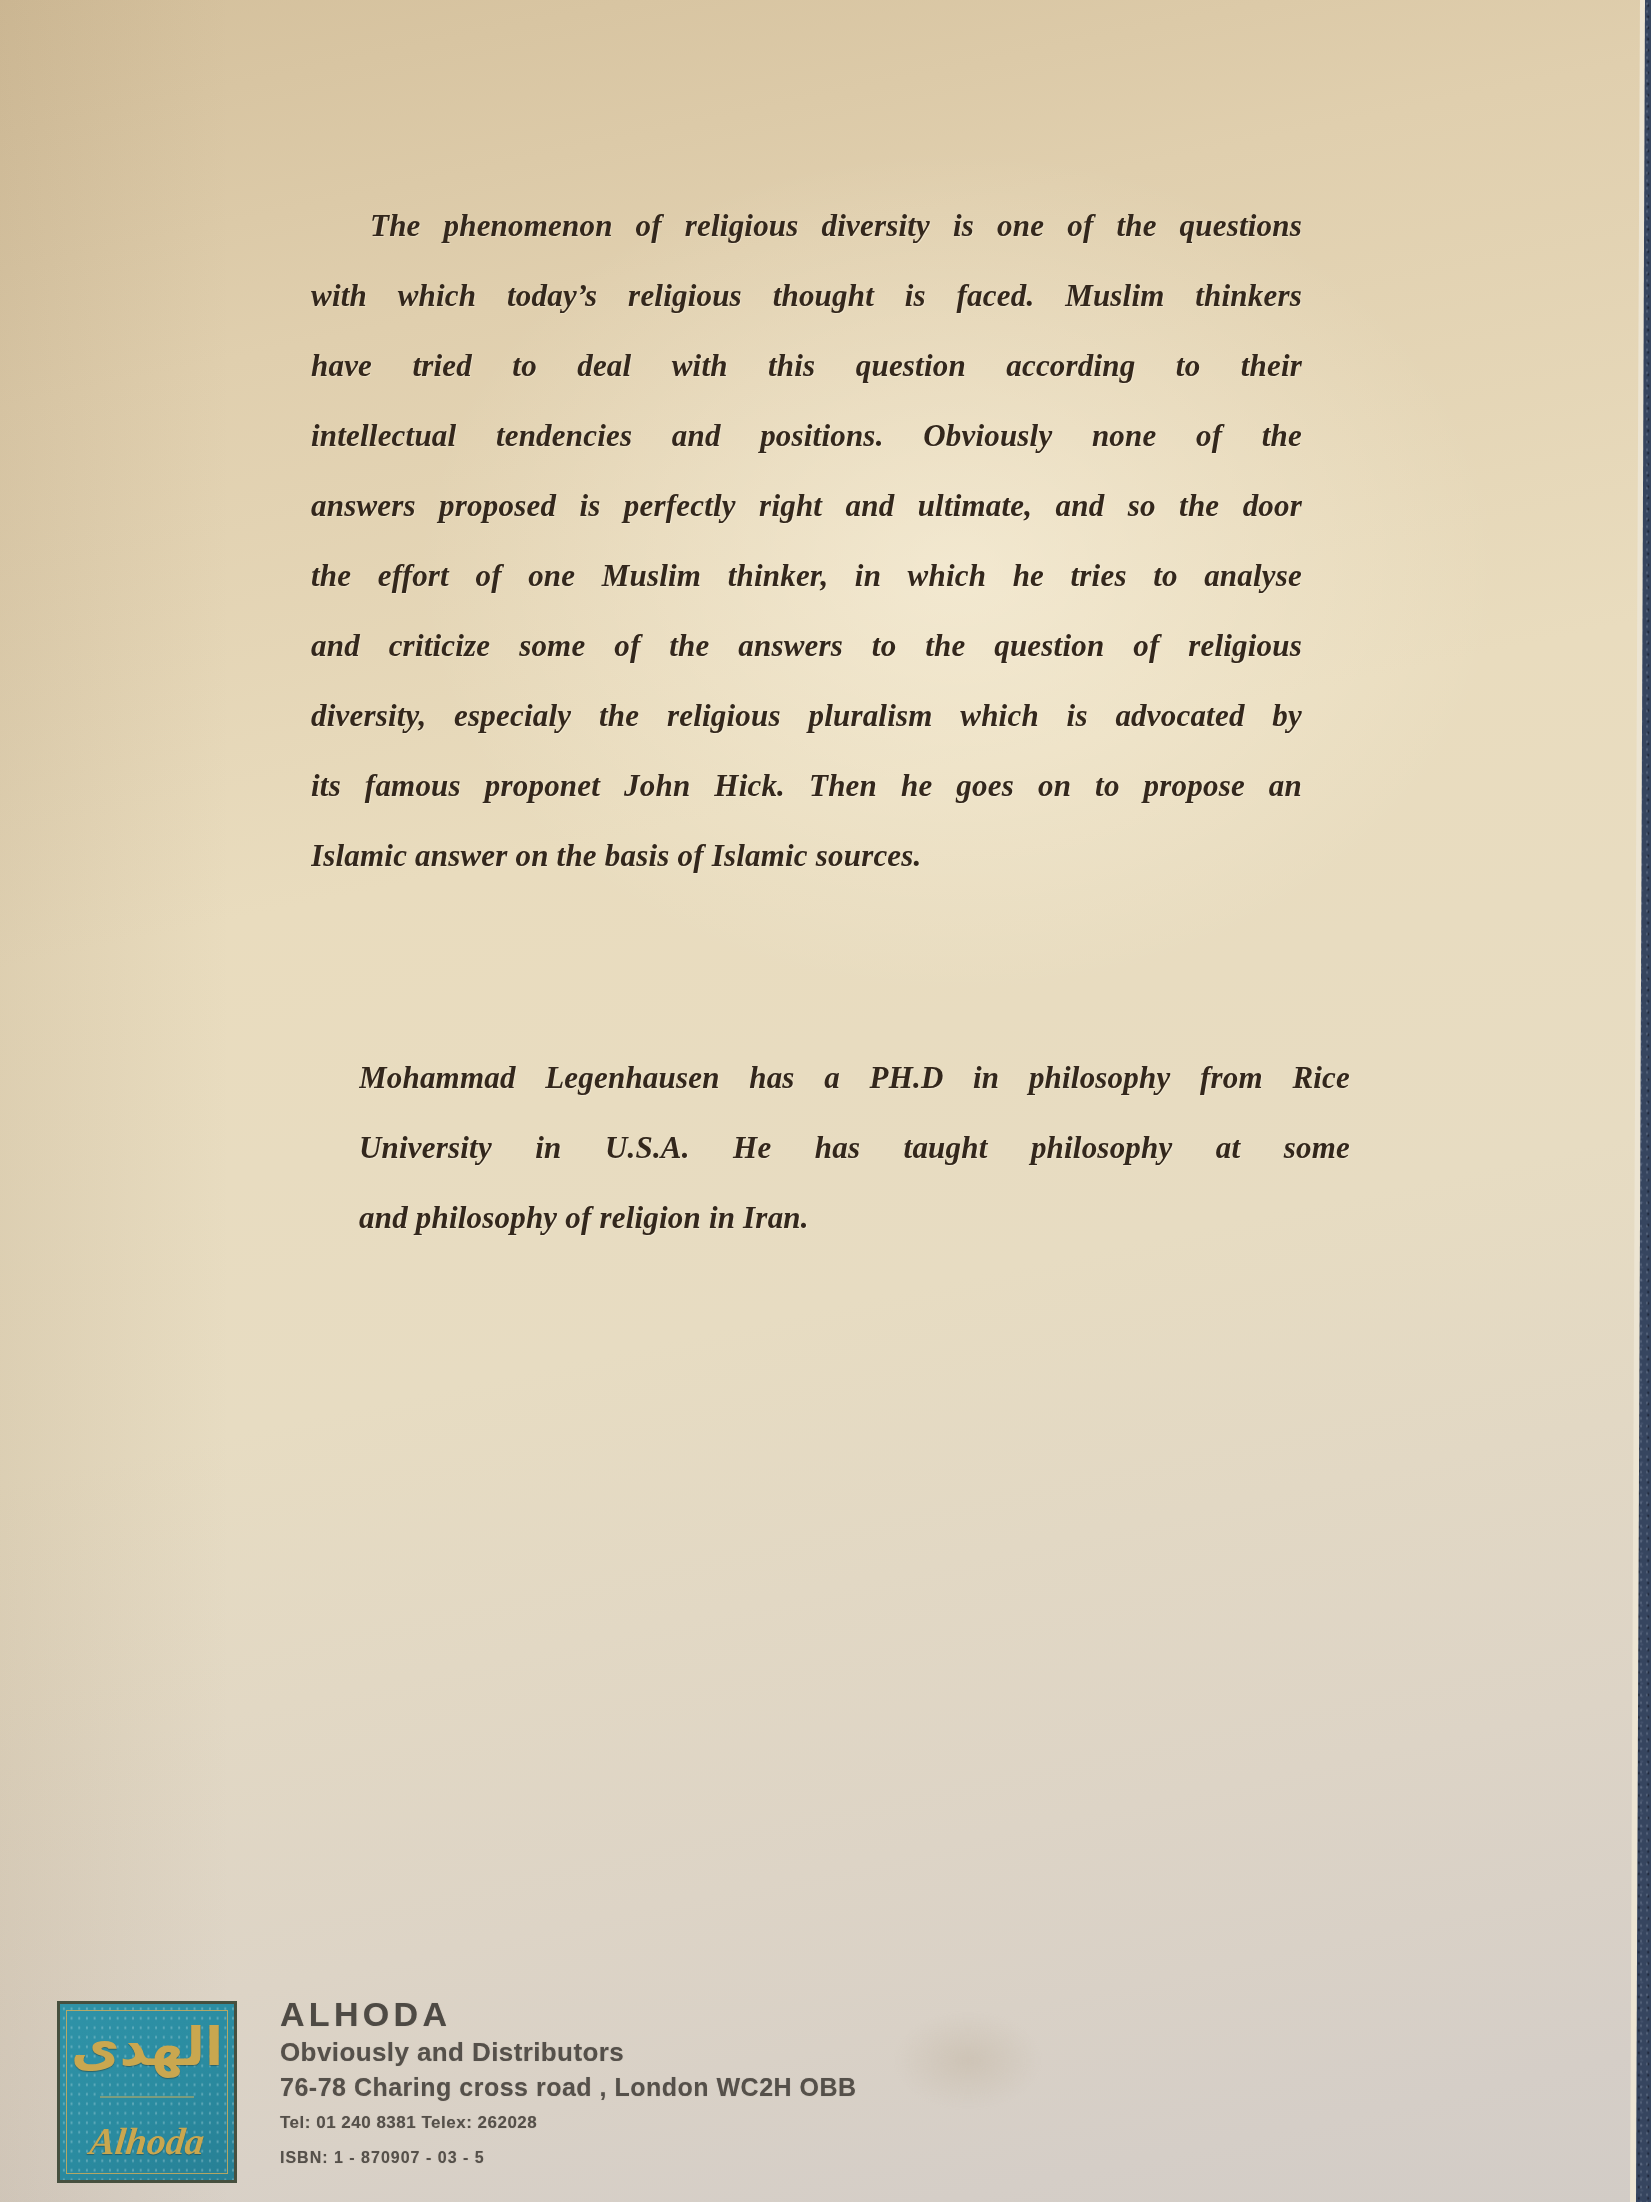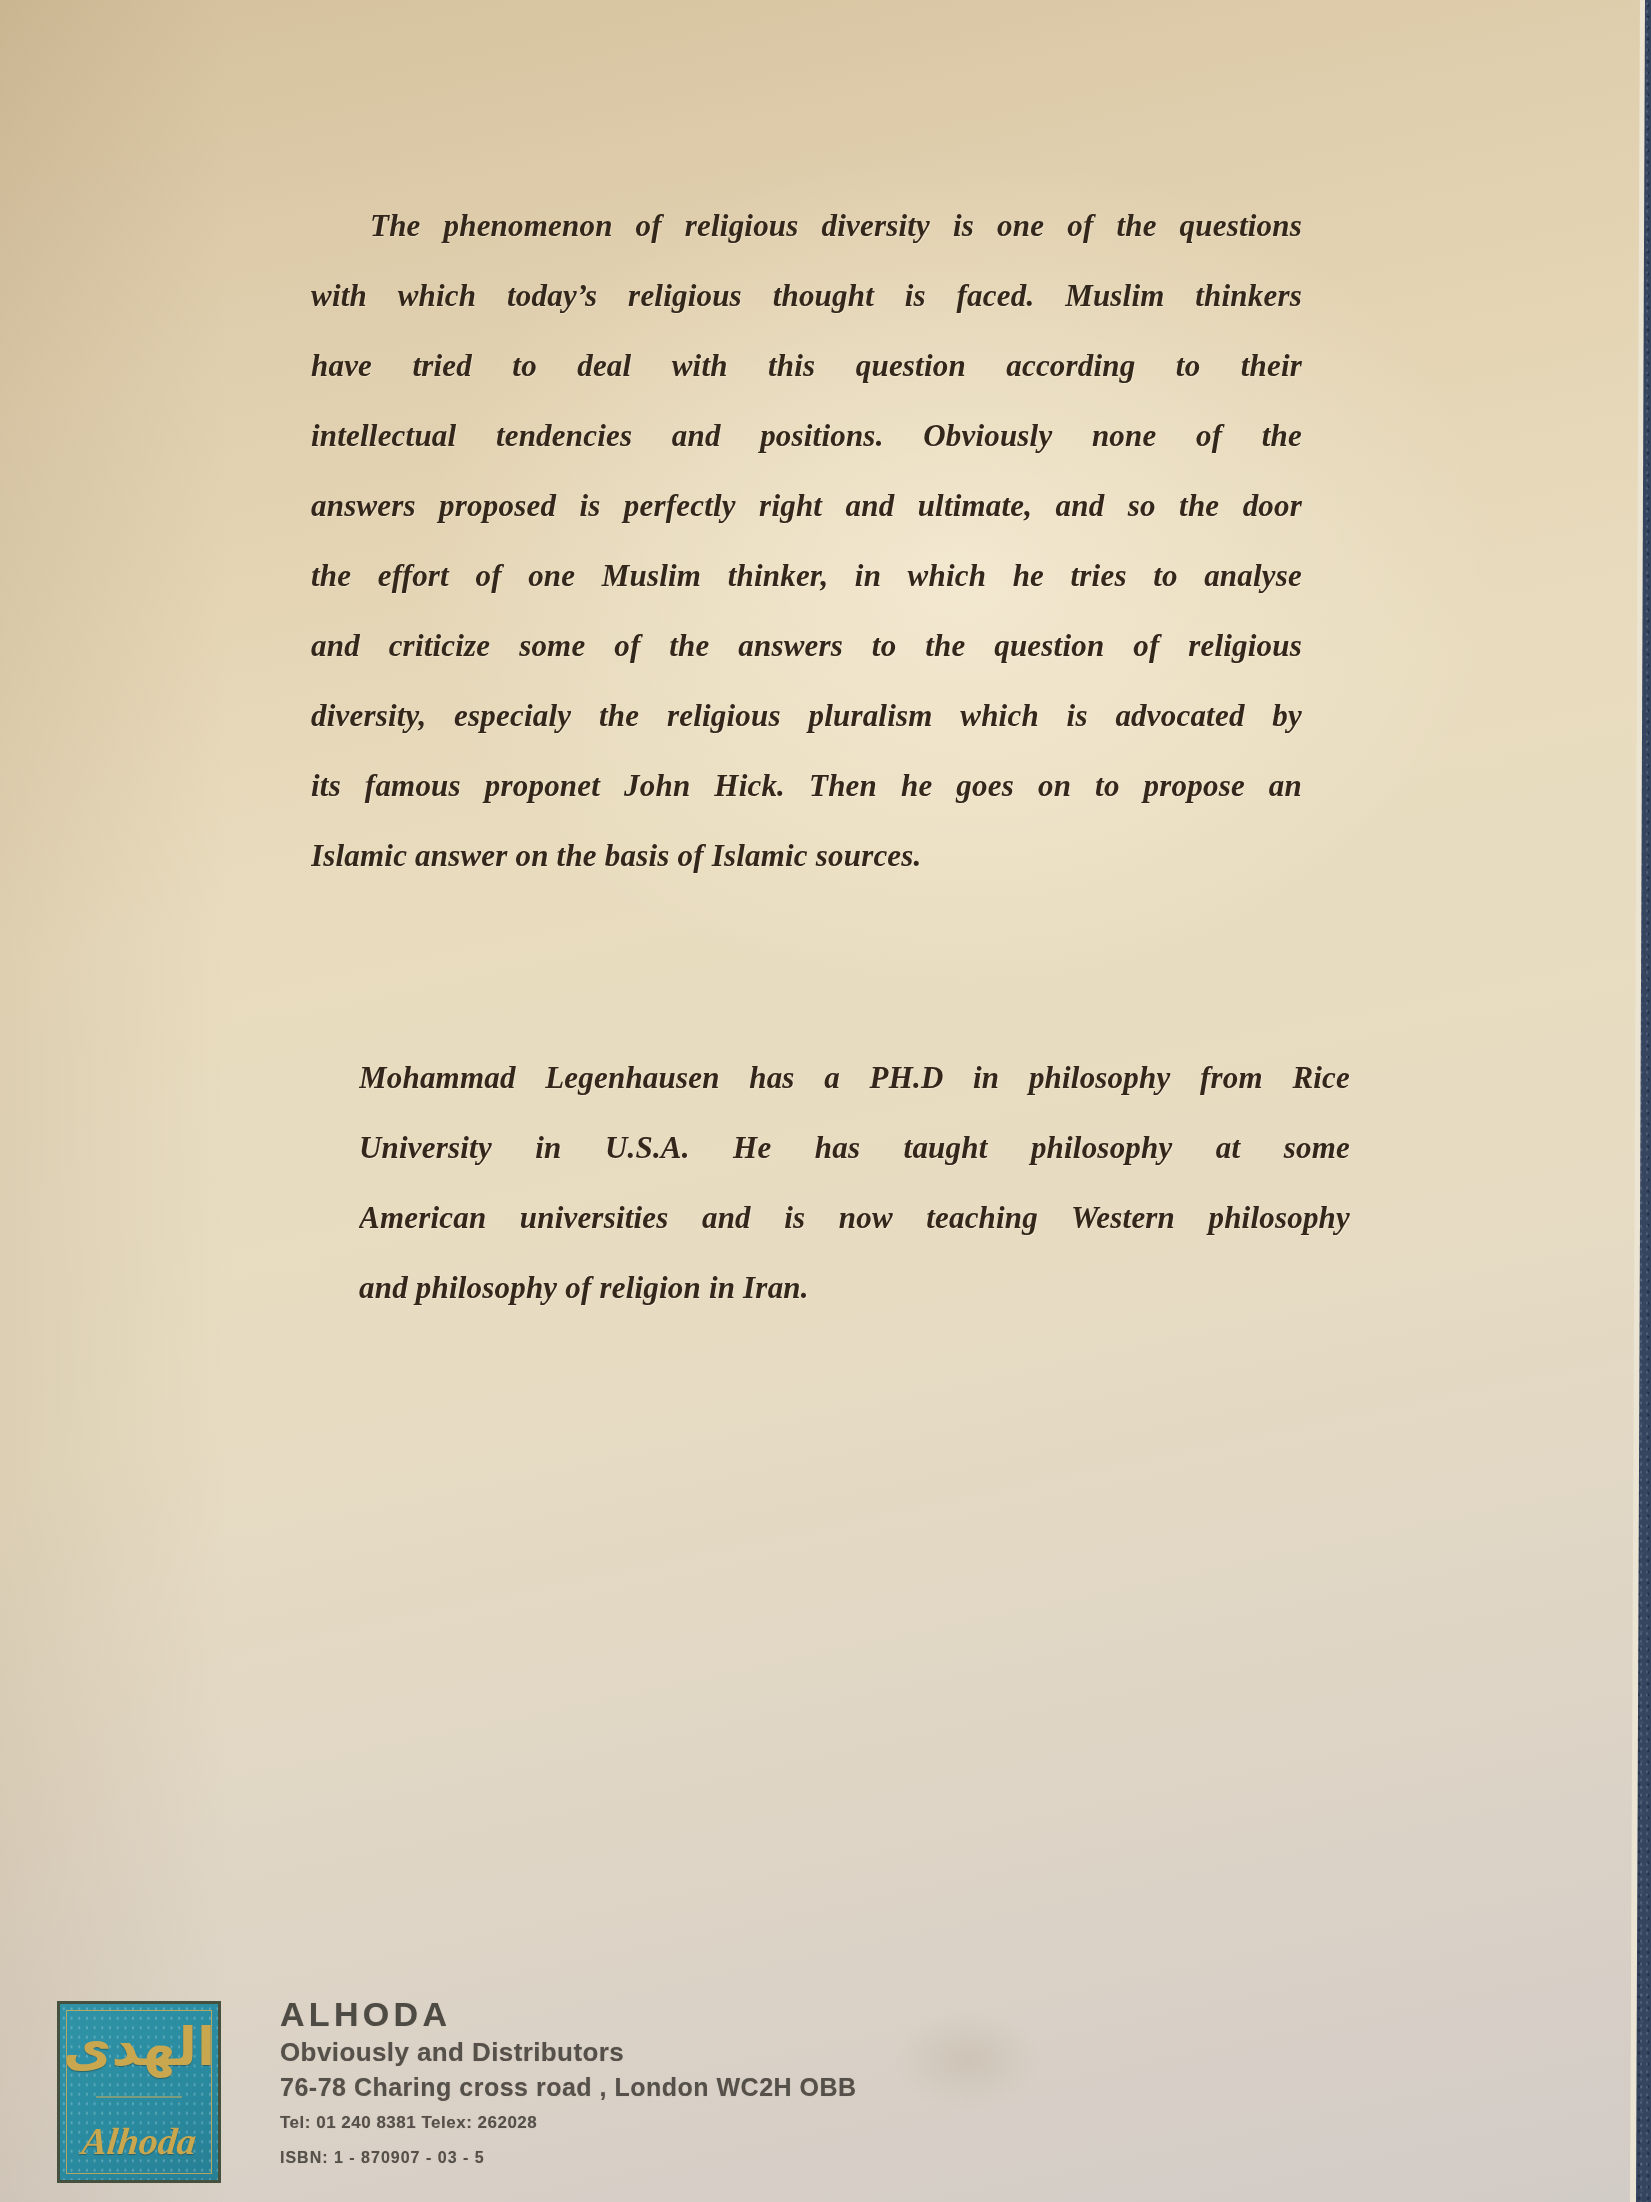--- a/index.html
+++ b/index.html
@@ -51,21 +51,21 @@
 
   .line { height: 70px; line-height: 70px; overflow: hidden;
           text-align: justify; text-align-last: justify; }
   .line.first { text-indent: 59px; }
   .line.lastline { text-align: left; text-align-last: left; font-style: italic; }
 
   .publisher { position: absolute; left: 0; top: 1994px; width: 946px; }
 
   .logo {
     position: absolute; left: 57px; top: 6.9px;
-    width: 164px; height: 182px;
+    width: 180px; height: 182px;
     background:
       radial-gradient(rgba(235,250,252,0.25) 0.9px, transparent 1.5px),
       linear-gradient(145deg, #2f93a8 0%, #2a8ba0 55%, #277f94 100%);
     background-size: 7.7px 9.5px, 100% 100%;
     border: 3.4px solid #46503f;
     box-sizing: border-box;
   }
   .logo-inner {
     position: absolute; inset: 6px;
     border: 1.7px solid rgba(205,173,90,0.85);
@@ -115,21 +115,20 @@
       <div class="line">the effort of one Muslim thinker, in which he tries to analyse</div>
       <div class="line">and criticize some of the answers to the question of religious</div>
       <div class="line">diversity, especialy the religious pluralism which is advocated by</div>
       <div class="line">its famous proponet John Hick. Then he goes on to propose an</div>
       <div class="line lastline">Islamic answer on the basis of Islamic sources.</div>
     </section>
 
     <section class="bio">
       <div class="line">Mohammad Legenhausen has a PH.D in philosophy from Rice</div>
       <div class="line">University in U.S.A. He has taught philosophy at some</div>
-      <div class="line">American universities and is now teaching Western philosophy</div>
       <div class="line lastline">and philosophy of religion in Iran.</div>
     </section>
 
     <div class="smudge"></div>
 
     <footer class="publisher">
       <div class="logo">
         <div class="logo-inner">
           <div class="logo-arabic">الهدى</div>
           <div class="logo-divider"></div>

